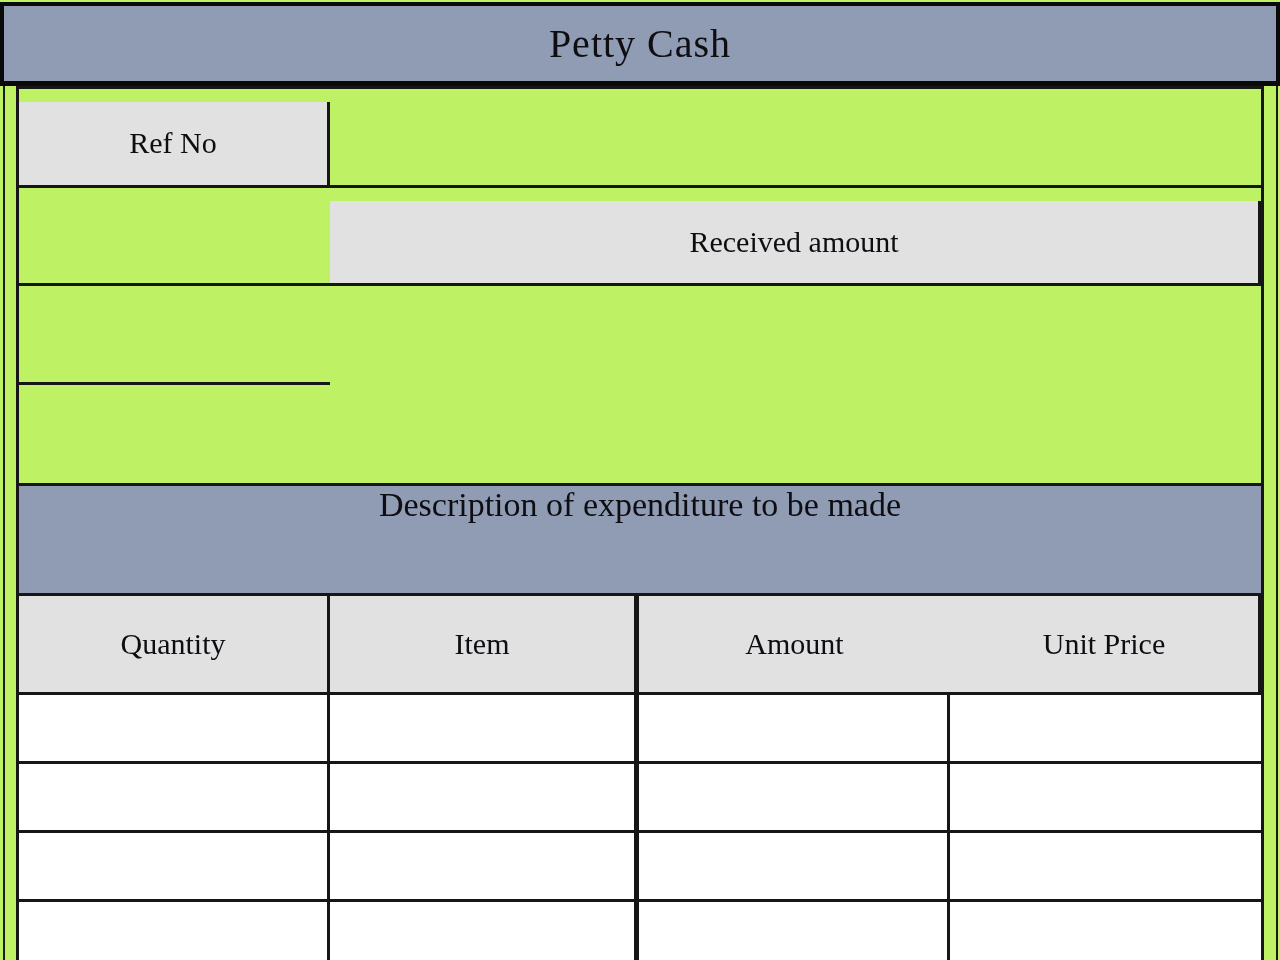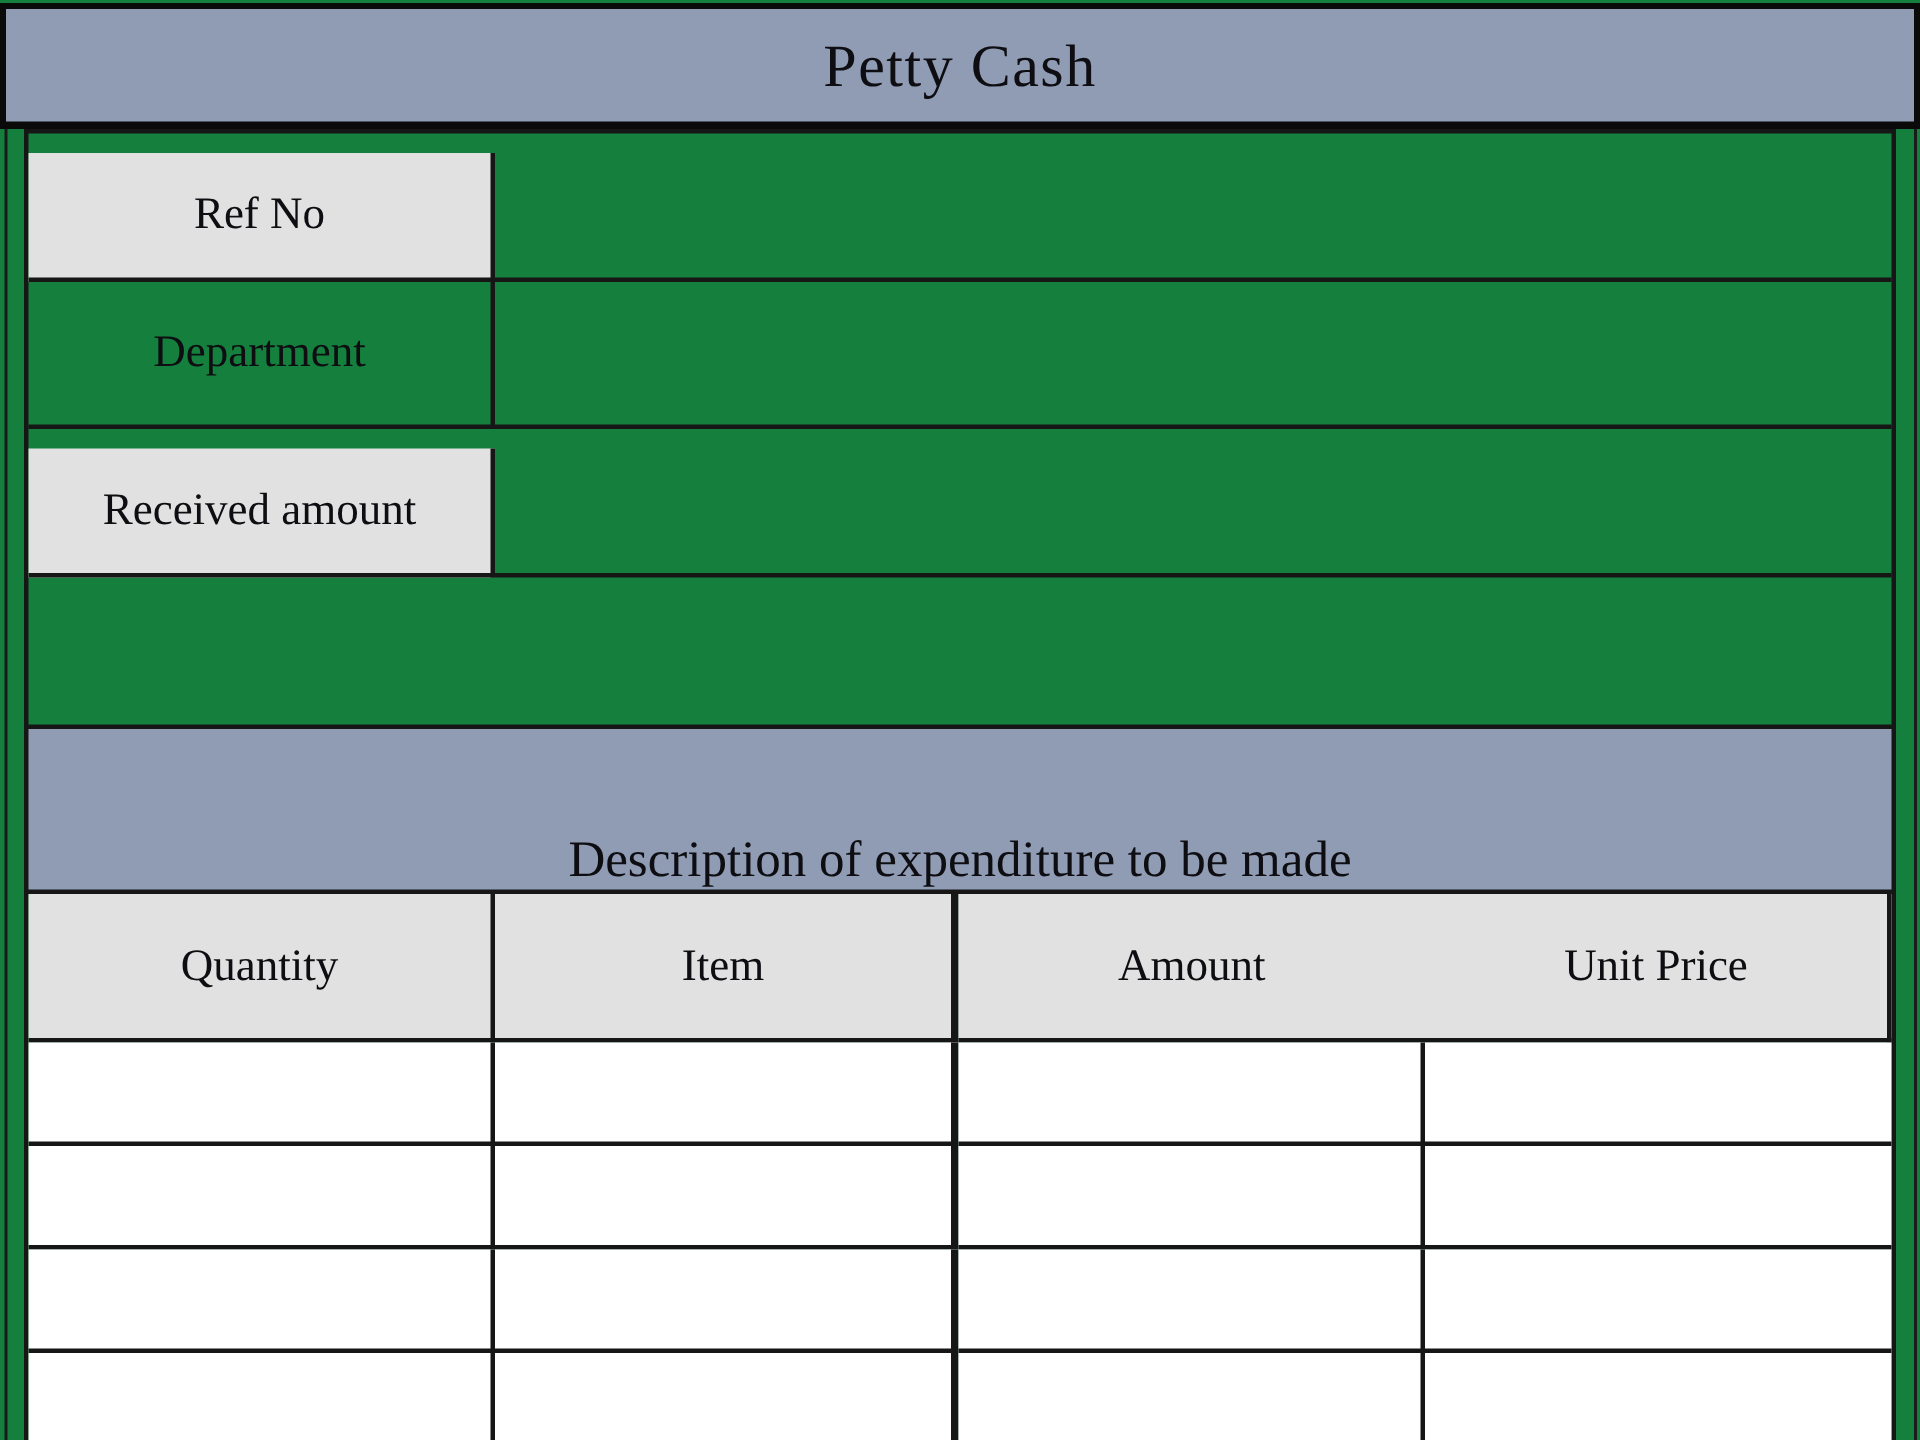--- a/index.html
+++ b/index.html
@@ -1,18 +1,18 @@
 <!DOCTYPE html>
 <html><head>
 <meta charset="utf-8">
 <style>
   * { margin:0; padding:0; box-sizing:border-box; }
   html,body { width:1280px; height:960px; background:#ffffff; overflow:hidden;
               font-family:"Liberation Serif","DejaVu Serif",serif; color:#0d0d12; }
-  .canvas { position:absolute; top:0; left:0; width:1280px; height:960px; background:#15803d; }
+  .canvas { position:absolute; top:0; left:0; width:1280px; height:960px; background:#bef264; }
 
   
   .title-bar {
     position:absolute; left:0; top:2px; width:1280px; height:84px;
     background:#909CB4; border:4px solid #0a0a0a; border-bottom:5px solid #0a0a0a;
     display:flex; align-items:center; justify-content:center;
   }
   .title-bar .title-text { font-size:40px; letter-spacing:1px; }
 
   
@@ -30,21 +30,21 @@
   }
   .cell { display:flex; align-items:center; justify-content:center; }
   .form-grid .label-cell { border-right:3px solid #161616; font-size:30px; }
   .form-grid .row-border { border-bottom:3px solid #161616; }
   .shaded { background:#E1E1E1;margin-top:13px; }
 
   
   .section-bar {
     width:100%; height:110px; background:#909CB4;
     border-left:3px solid #161616; border-right:3px solid #161616; border-bottom:3px solid #161616;
-    display:flex; align-items:flex-end; justify-content:center;
+    display:flex; align-items:flex-start; justify-content:center;
   }
   .section-bar .section-text { font-size:34px; }
 
   
   .expense-grid {
     width:100%; height:374px;
     border-left:3px solid #161616; border-right:3px solid #161616;
     display:grid; grid-template-columns:311px 309px 311px 1fr;
     grid-template-rows:99px 69px 69px 69px 69px;
   }
@@ -64,21 +64,20 @@
 
   <div class="edge left"></div>
   <div class="edge right"></div>
 
   <div class="inner">
 
     <div class="form-grid">
       <div class="cell label-cell row-border shaded">Ref No</div>
       <div class="cell row-border"></div>
 
-      <div class="cell label-cell row-border">Department</div>
       <div class="cell row-border"></div>
 
       <div class="cell label-cell row-border shaded">Received amount</div>
       <div class="cell row-border"></div>
 
       <div class="cell"></div>
     </div>
 
     <div class="section-bar">
       <div class="section-text">Description of expenditure to be made</div>

